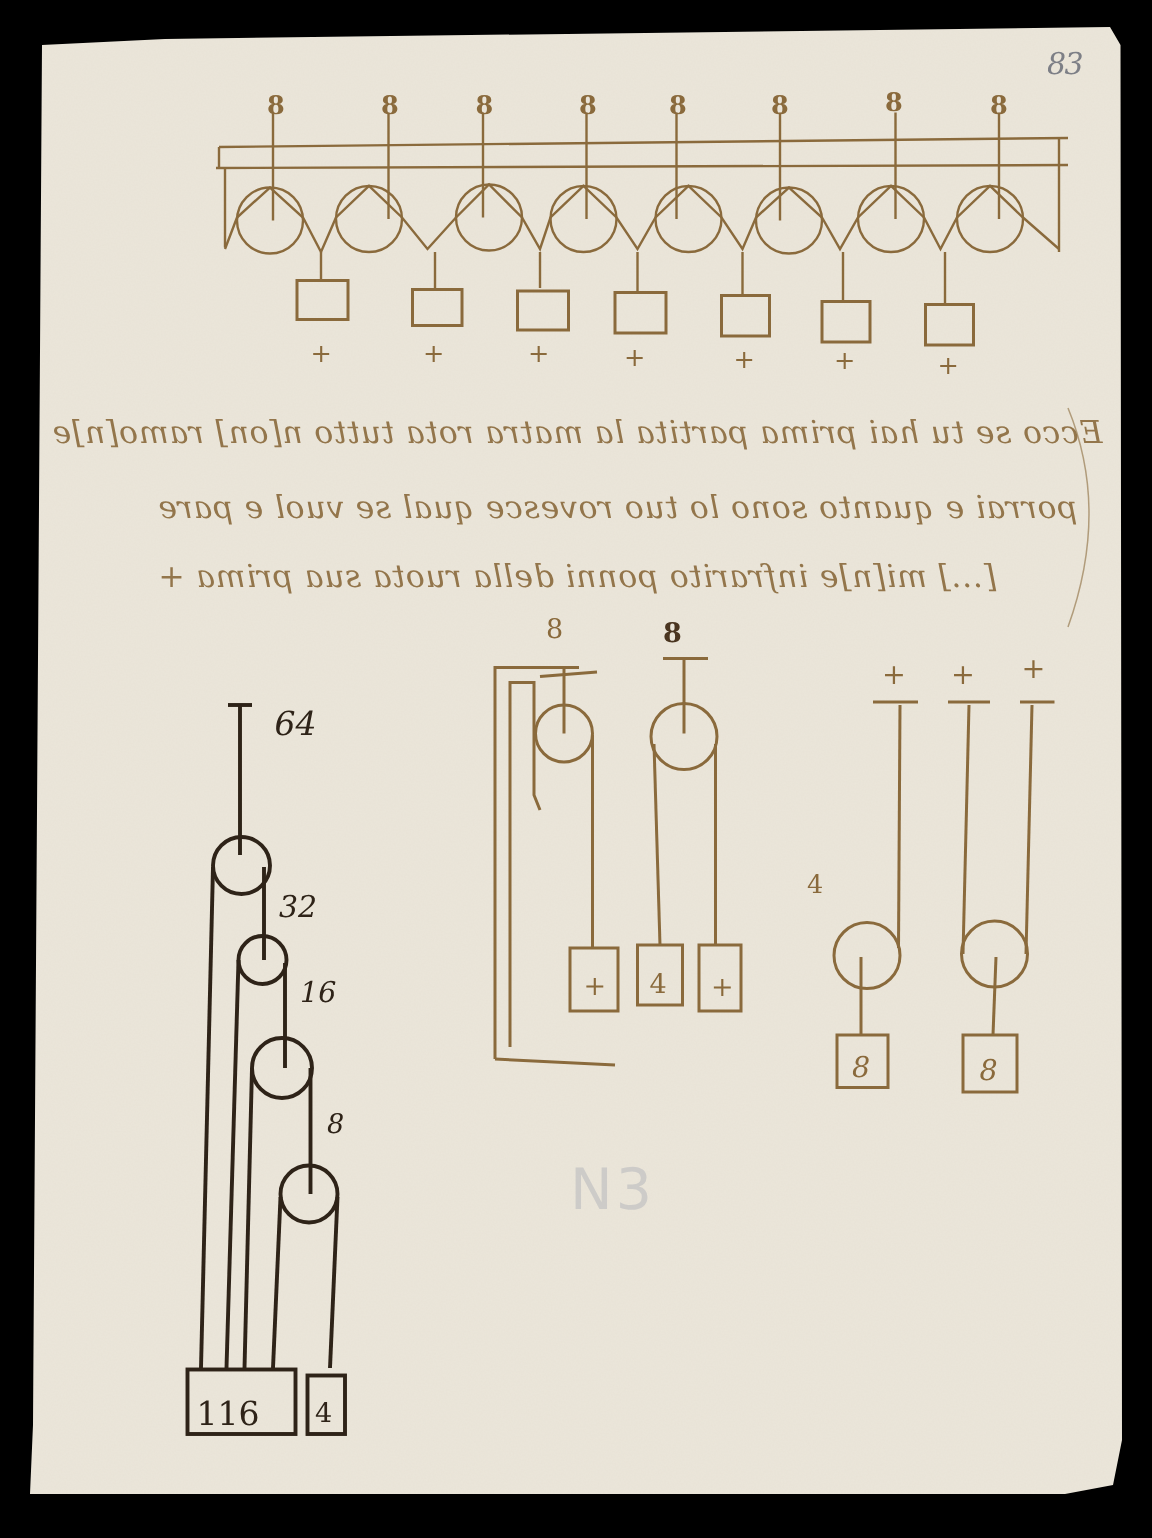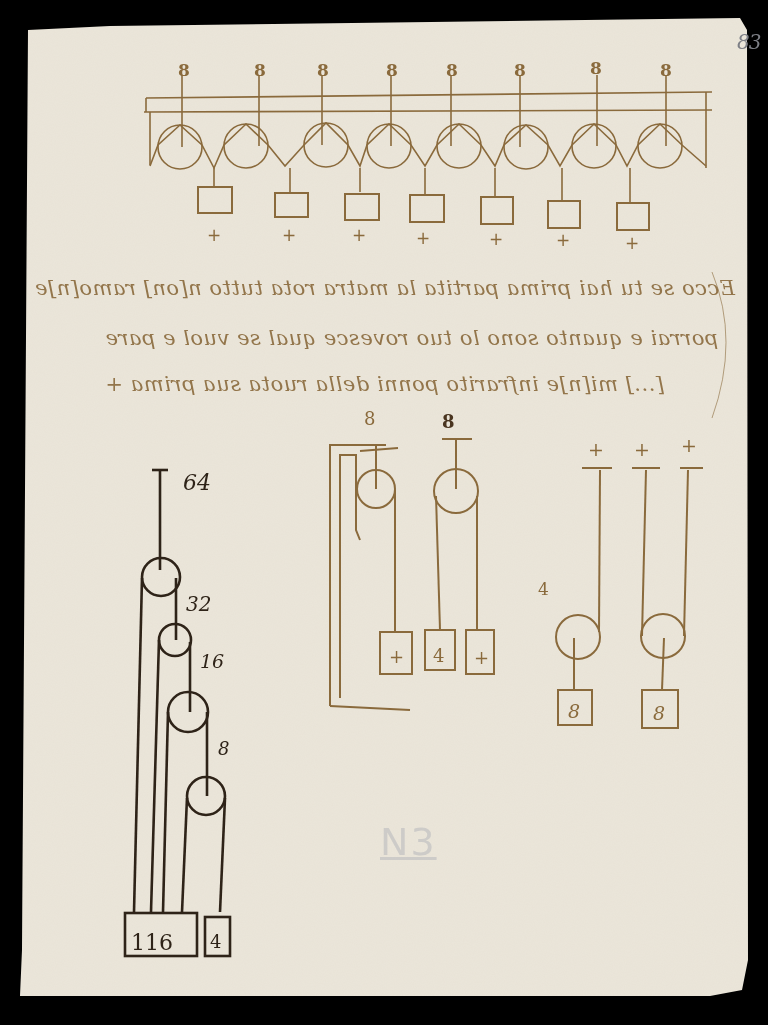--- a/index.html
+++ b/index.html
@@ -3,30 +3,30 @@
 <meta charset="utf-8">
 <style>
   html, body { margin:0; padding:0; background:#000; }
   body { width:768px; height:1025px; position:relative; overflow:hidden; font-family:"DejaVu Serif", serif; }
   .page {
     position:absolute; left:0; top:0; width:768px; height:1025px;
   }
   .paper-svg { position:absolute; left:0; top:0; }
   .folio {
     position:absolute; left:698px; top:30px; font-size:20px; color:#7d7f86;
-    font-style:italic; font-family:"DejaVu Serif", serif; letter-spacing:-1px;margin-left:39px;
+    font-style:italic; font-family:"DejaVu Serif", serif; letter-spacing:-1px;
   }
   .mirror-text {
     position:absolute; left:105px; width:630px; font-size:21px; color:#8a6a3c;
     font-family:"DejaVu Serif", serif; font-style:italic; white-space:nowrap;
     transform:scaleX(-1); text-align:right; letter-spacing:0.5px; opacity:0.9;
   }
   .stamp {
-    position:absolute; left:380px; top:820px; font-size:38px; color:#b7b8bc;
-    font-family:"DejaVu Sans", sans-serif; opacity:0.55; letter-spacing:2px;text-decoration:underline;
+    position:absolute; left:380px; top:771px; font-size:38px; color:#b7b8bc;
+    font-family:"DejaVu Sans", sans-serif; opacity:0.55; letter-spacing:2px;
   }
 </style>
 </head>
 <body>
 
 <div class="page">
   <svg class="paper-svg" width="768" height="1025" viewBox="0 0 768 1025">
     <defs>
       <filter id="grain">
         <feTurbulence type="fractalNoise" baseFrequency="0.9" numOctaves="2" seed="3"></feTurbulence>

